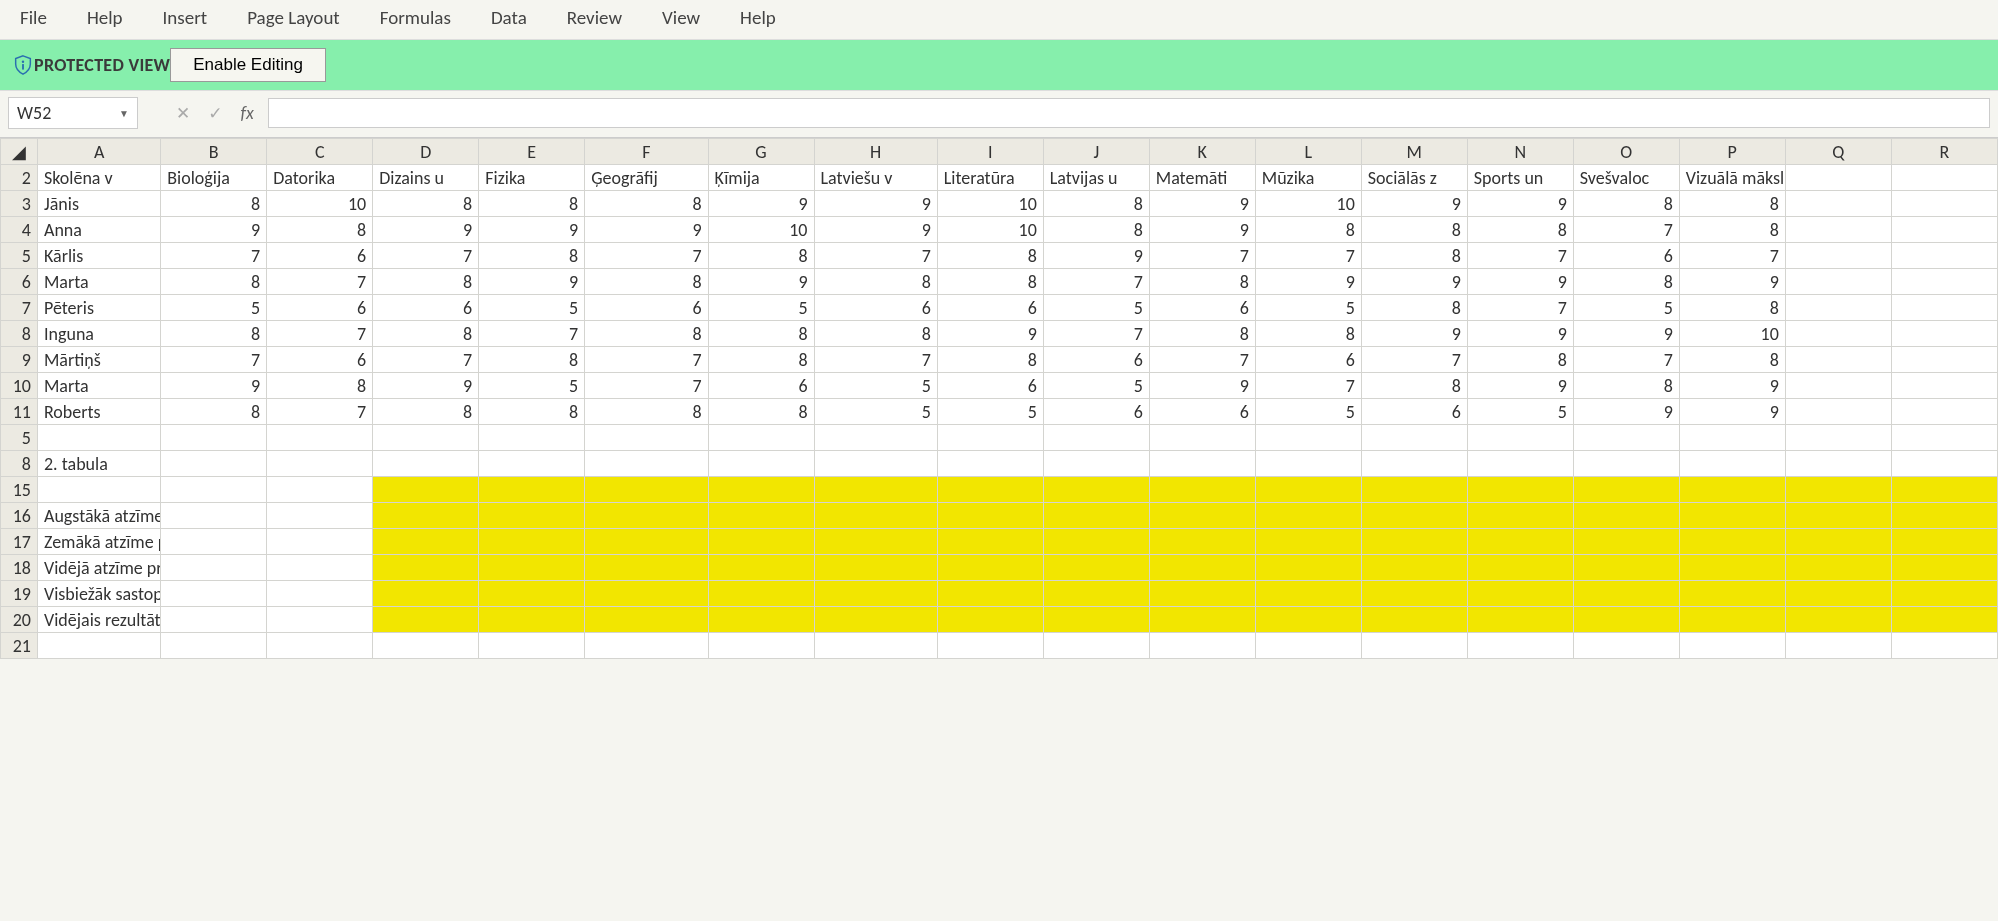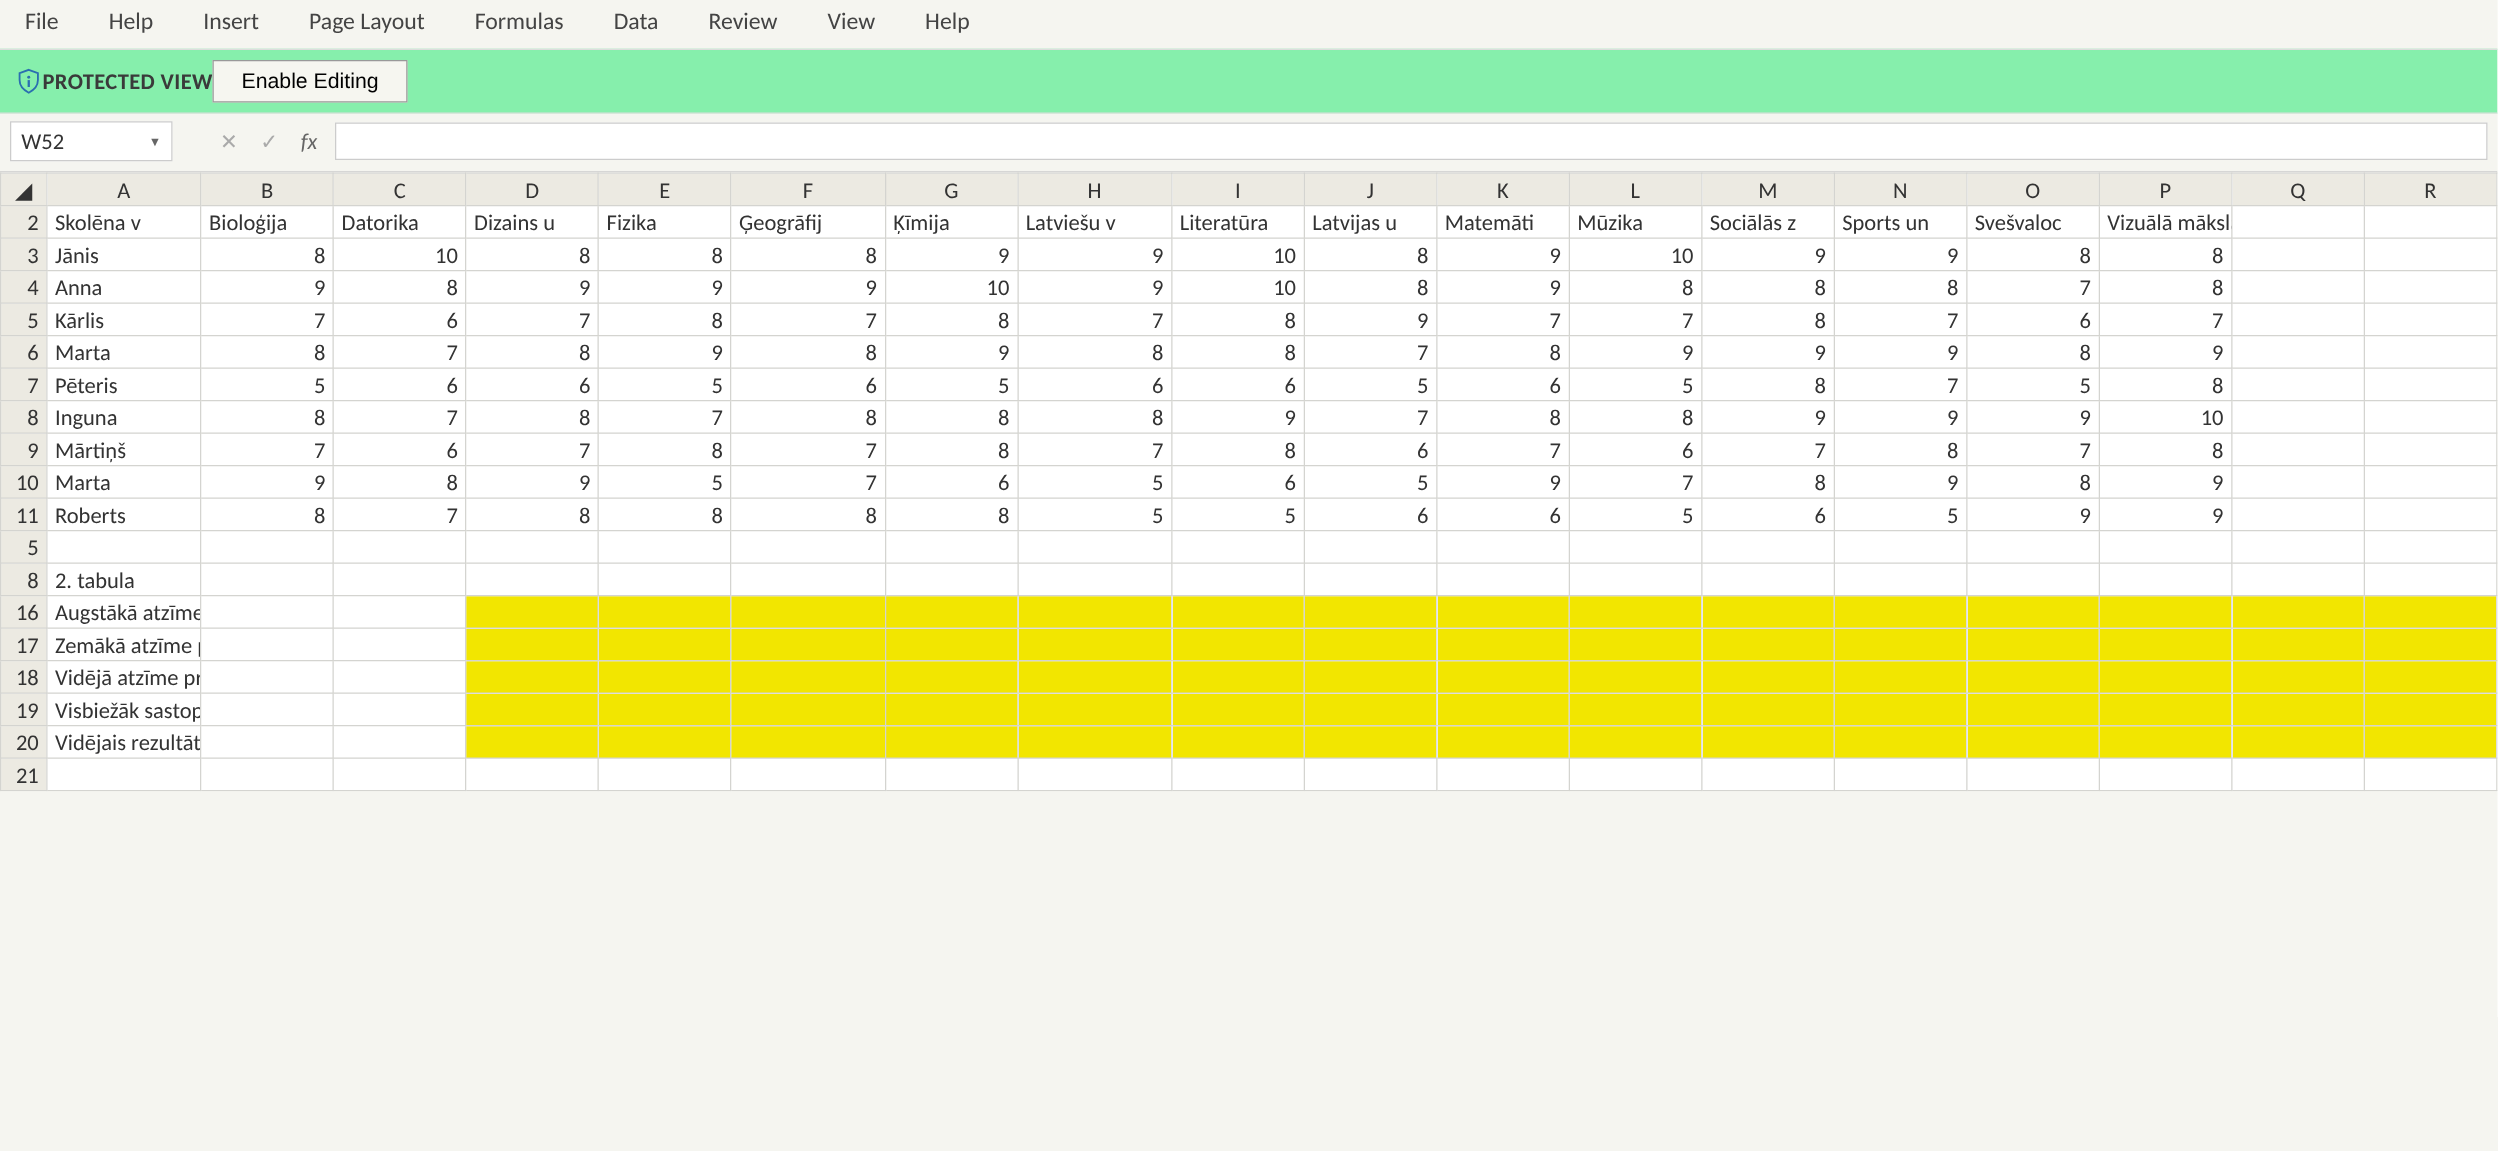--- a/index.html
+++ b/index.html
@@ -456,20 +456,43 @@
           <td class="cell"></td>
           <td class="cell"></td>
           <td class="cell"></td>
           <td class="cell"></td>
           <td class="cell"></td>
           <td class="cell"></td>
           <td class="cell"></td>
           <td class="cell"></td>
         </tr>
         <tr>
+          <td class="row-head">15</td>
+          <td class="cell text-overflow">
+            <span></span>
+          </td>
+          <td class="cell"></td>
+          <td class="cell"></td>
+          <td class="cell" style="background:#f2e600"></td>
+          <td class="cell" style="background:#f2e600"></td>
+          <td class="cell" style="background:#f2e600"></td>
+          <td class="cell" style="background:#f2e600"></td>
+          <td class="cell" style="background:#f2e600"></td>
+          <td class="cell" style="background:#f2e600"></td>
+          <td class="cell" style="background:#f2e600"></td>
+          <td class="cell" style="background:#f2e600"></td>
+          <td class="cell" style="background:#f2e600"></td>
+          <td class="cell" style="background:#f2e600"></td>
+          <td class="cell" style="background:#f2e600"></td>
+          <td class="cell" style="background:#f2e600"></td>
+          <td class="cell" style="background:#f2e600"></td>
+          <td class="cell" style="background:#f2e600"></td>
+          <td class="cell" style="background:#f2e600"></td>
+        </tr>
+        <tr>
           <td class="row-head">16</td>
           <td class="cell text-overflow">
             <span>Augstākā atzīme priekšmetā</span>
           </td>
           <td class="cell"></td>
           <td class="cell"></td>
           <td class="cell" style="background:#f2e600"></td>
           <td class="cell" style="background:#f2e600"></td>
           <td class="cell" style="background:#f2e600"></td>
           <td class="cell" style="background:#f2e600"></td>

